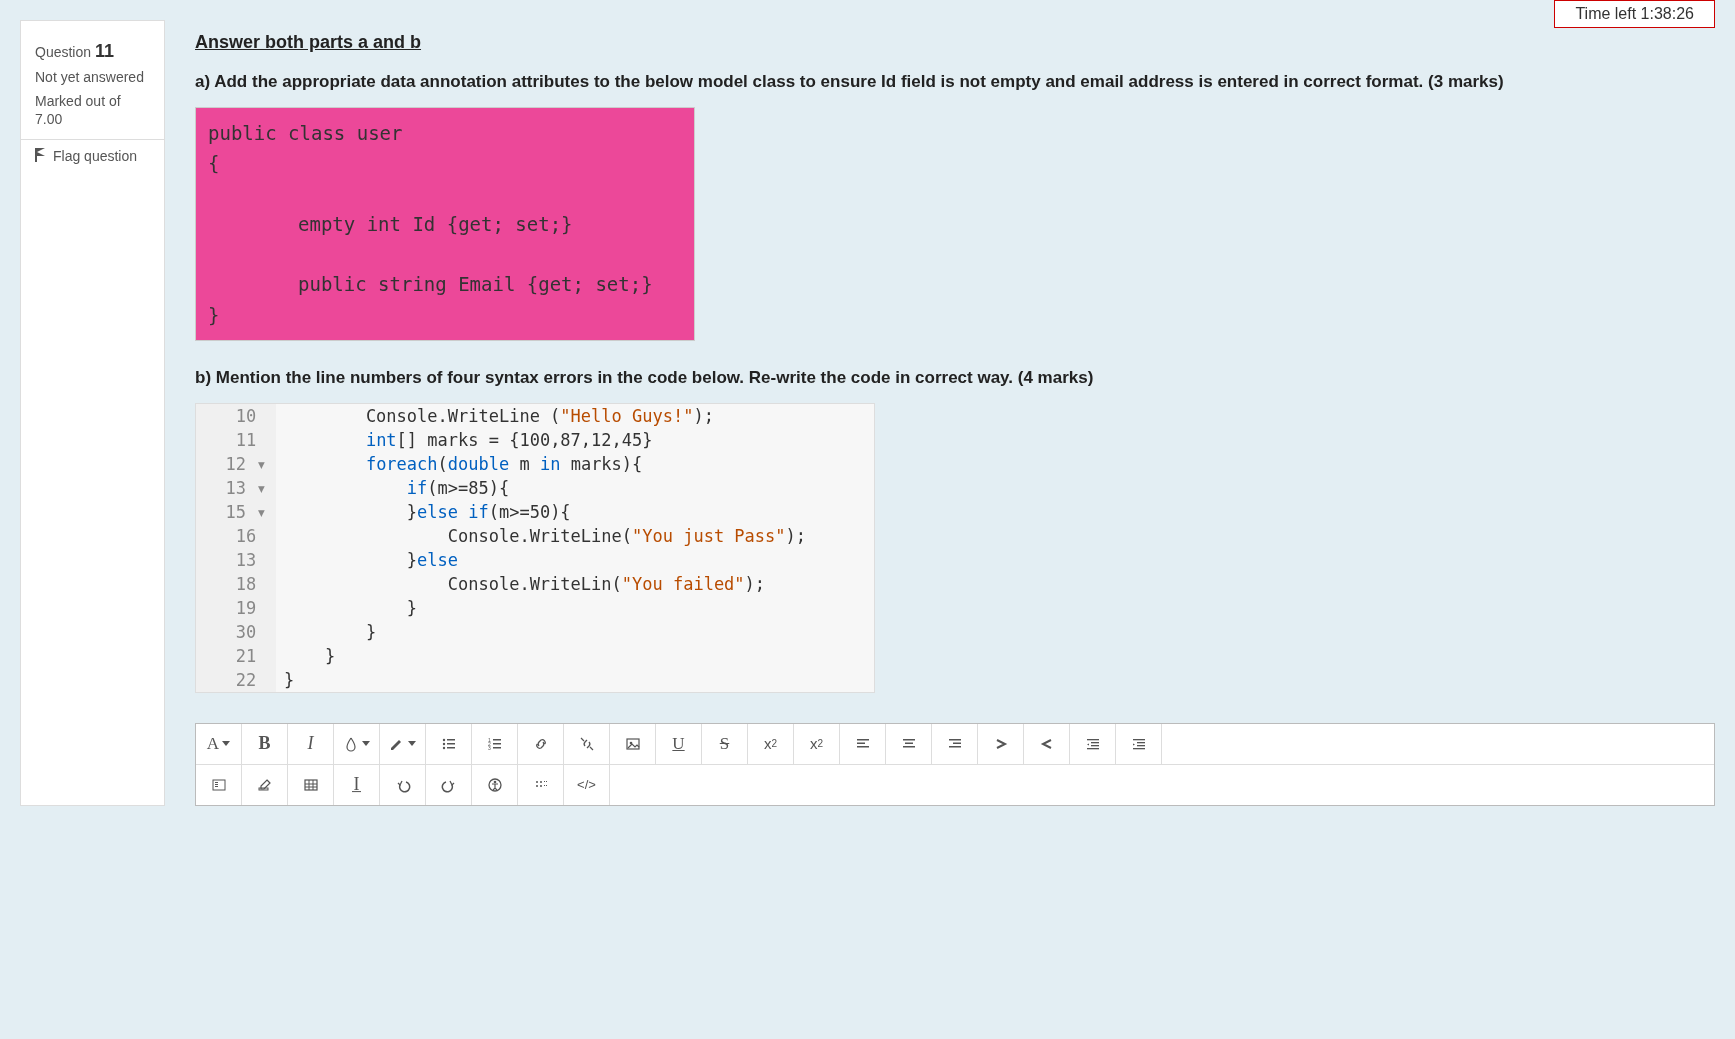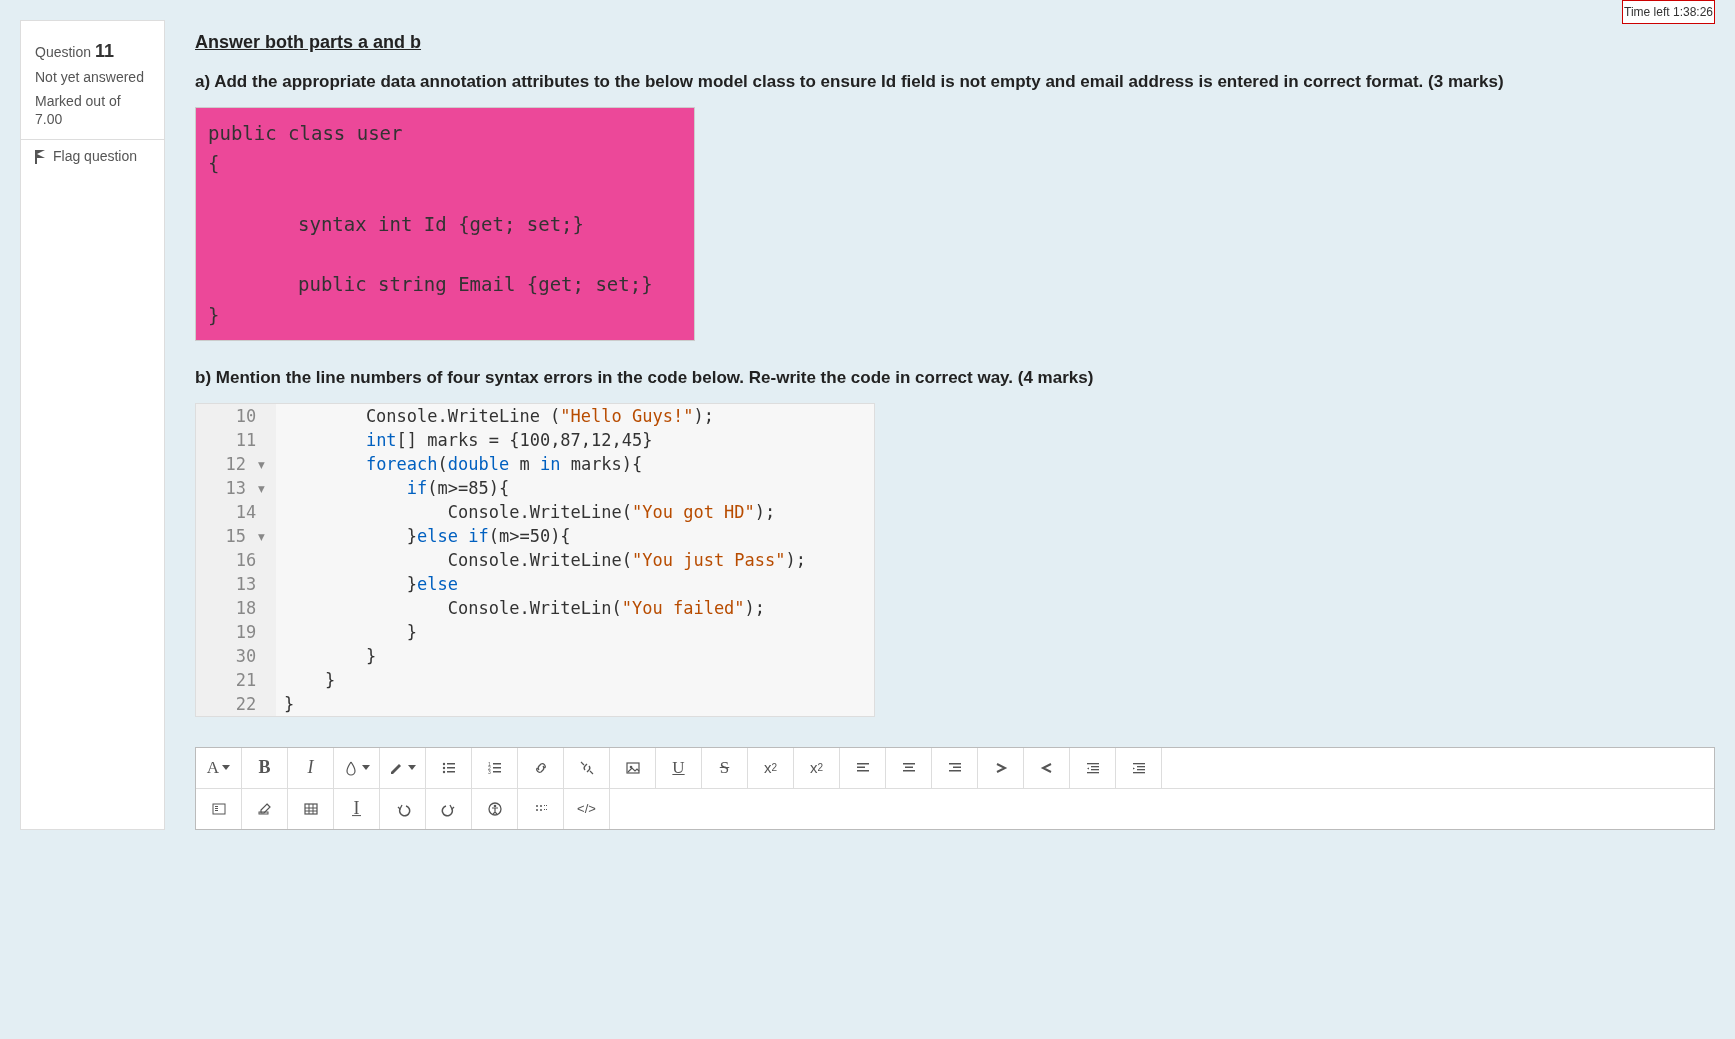--- a/index.html
+++ b/index.html
@@ -1,24 +1,24 @@
 <!DOCTYPE html>
 <html><head>
 <meta charset="utf-8">
 <style>
 * { box-sizing: border-box; margin: 0; padding: 0; }
 body { font-family: "Segoe UI", Arial, sans-serif; background: #e3eef3; color: #333; font-size: 15px; }
 .page { display: flex; padding: 20px 20px 0 20px; gap: 30px; position: relative; }
-.timer { position: absolute; top: 0px; right: 20px; border: 1.5px solid #c00; background: #fff; padding: 4px 1px; font-size: 12px; color: #333; }
+.timer { position: absolute; top: 0px; right: 20px; border: 1.5px solid #c00; background: #fff; padding: 4px 20px; font-size: 16px; color: #333; }
 .info-box { background: #fff; border: 1px solid #ddd; width: 145px; padding: 20px 14px; font-size: 14px; color: #555; flex-shrink:0;}
 .info-box .q { font-size: 14px; }
 .info-box .q b { font-size: 18px; color: #333; font-weight: bold;}
 .info-box .line { margin-top: 6px; line-height:1.3;}
 .info-box .divider { border-top: 1px solid #ddd; margin: 10px -14px 8px -14px; }
-.flag { cursor: pointer; display: flex; align-items: flex-end; gap: 6px;}
+.flag { cursor: pointer; display: flex; align-items: flex-start; gap: 6px;}
 .flag-icon { display:inline-block; width:12px; height:14px; position:relative;}
 .flag-icon::before { content:''; position:absolute; left:0; top:0; width:1.5px; height:14px; background:#555;}
 .flag-icon::after { content:''; position:absolute; left:1.5px; top:0; width:0; height:0; border-top:4px solid #555; border-bottom:4px solid #555; border-right:8px solid transparent;}
 .content { flex: 1; padding-top:12px; }
 .heading { font-weight: bold; text-decoration: underline; font-size: 18px; margin-bottom: 16px; color:#222;}
 .part { font-weight: bold; font-size: 17px; color:#222; margin-bottom: 12px; line-height:1.5;}
 .codebox1 { background: #ec4899; border: 1px solid #ccc; padding: 10px 12px; font-family: Consolas, monospace; font-size: 19px; color: #333; margin-bottom: 24px; display:inline-block; min-width:500px; line-height:1.6;}
 .codebox1 .indent1 { padding-left: 90px; }
 .codebox2 { background: #f7f7f7; border:1px solid #ddd; font-family: Consolas, monospace; font-size: 17px; margin-bottom:30px; display:inline-block; min-width:680px;}
 .codebox2 .row { display:flex; }
@@ -63,43 +63,40 @@
   </div>
 
   <div class="content">
     <div class="heading">Answer both parts a and b</div>
     <div class="part">a) Add the appropriate data annotation attributes to the below model class to ensure Id field is not empty and email address is entered in correct format. (3 marks)</div>
 
     <div class="codebox1">
       <div>public class user</div>
       <div>{</div>
       <br>
-      <div class="indent1">syntax int Id {get; set;}</div>
+      <div class="indent1">empty int Id {get; set;}</div>
       <br>
       <div class="indent1">public string Email {get; set;}</div>
       <div>}</div>
     </div>
 
     <div class="part">b) Mention the line numbers of four syntax errors in the code below. Re-write the code in correct way. (4 marks)</div>
 
     <div class="codebox2" id="codeb"><div class="row">
           <div class="ln">10</div>
           <div class="cd">        Console.WriteLine (<span class="str">"Hello Guys!"</span>);</div>
         </div><div class="row">
           <div class="ln">11</div>
           <div class="cd">        <span class="kw">int</span>[] marks = {100,87,12,45}</div>
         </div><div class="row">
           <div class="ln">12 ▾</div>
           <div class="cd">        <span class="kw">foreach</span>(<span class="kw">double</span> m <span class="kw">in</span> marks){</div>
         </div><div class="row">
           <div class="ln">13 ▾</div>
           <div class="cd">            <span class="kw">if</span>(m&gt;=85){</div>
-        </div><div class="row">
-          <div class="ln">14</div>
-          <div class="cd">                Console.WriteLine(<span class="str">"You got HD"</span>);</div>
         </div><div class="row">
           <div class="ln">15 ▾</div>
           <div class="cd">            }<span class="kw">else if</span>(m&gt;=50){</div>
         </div><div class="row">
           <div class="ln">16</div>
           <div class="cd">                Console.WriteLine(<span class="str">"You just Pass"</span>);</div>
         </div><div class="row">
           <div class="ln">13</div>
           <div class="cd">            }<span class="kw">else</span></div>
         </div><div class="row">

